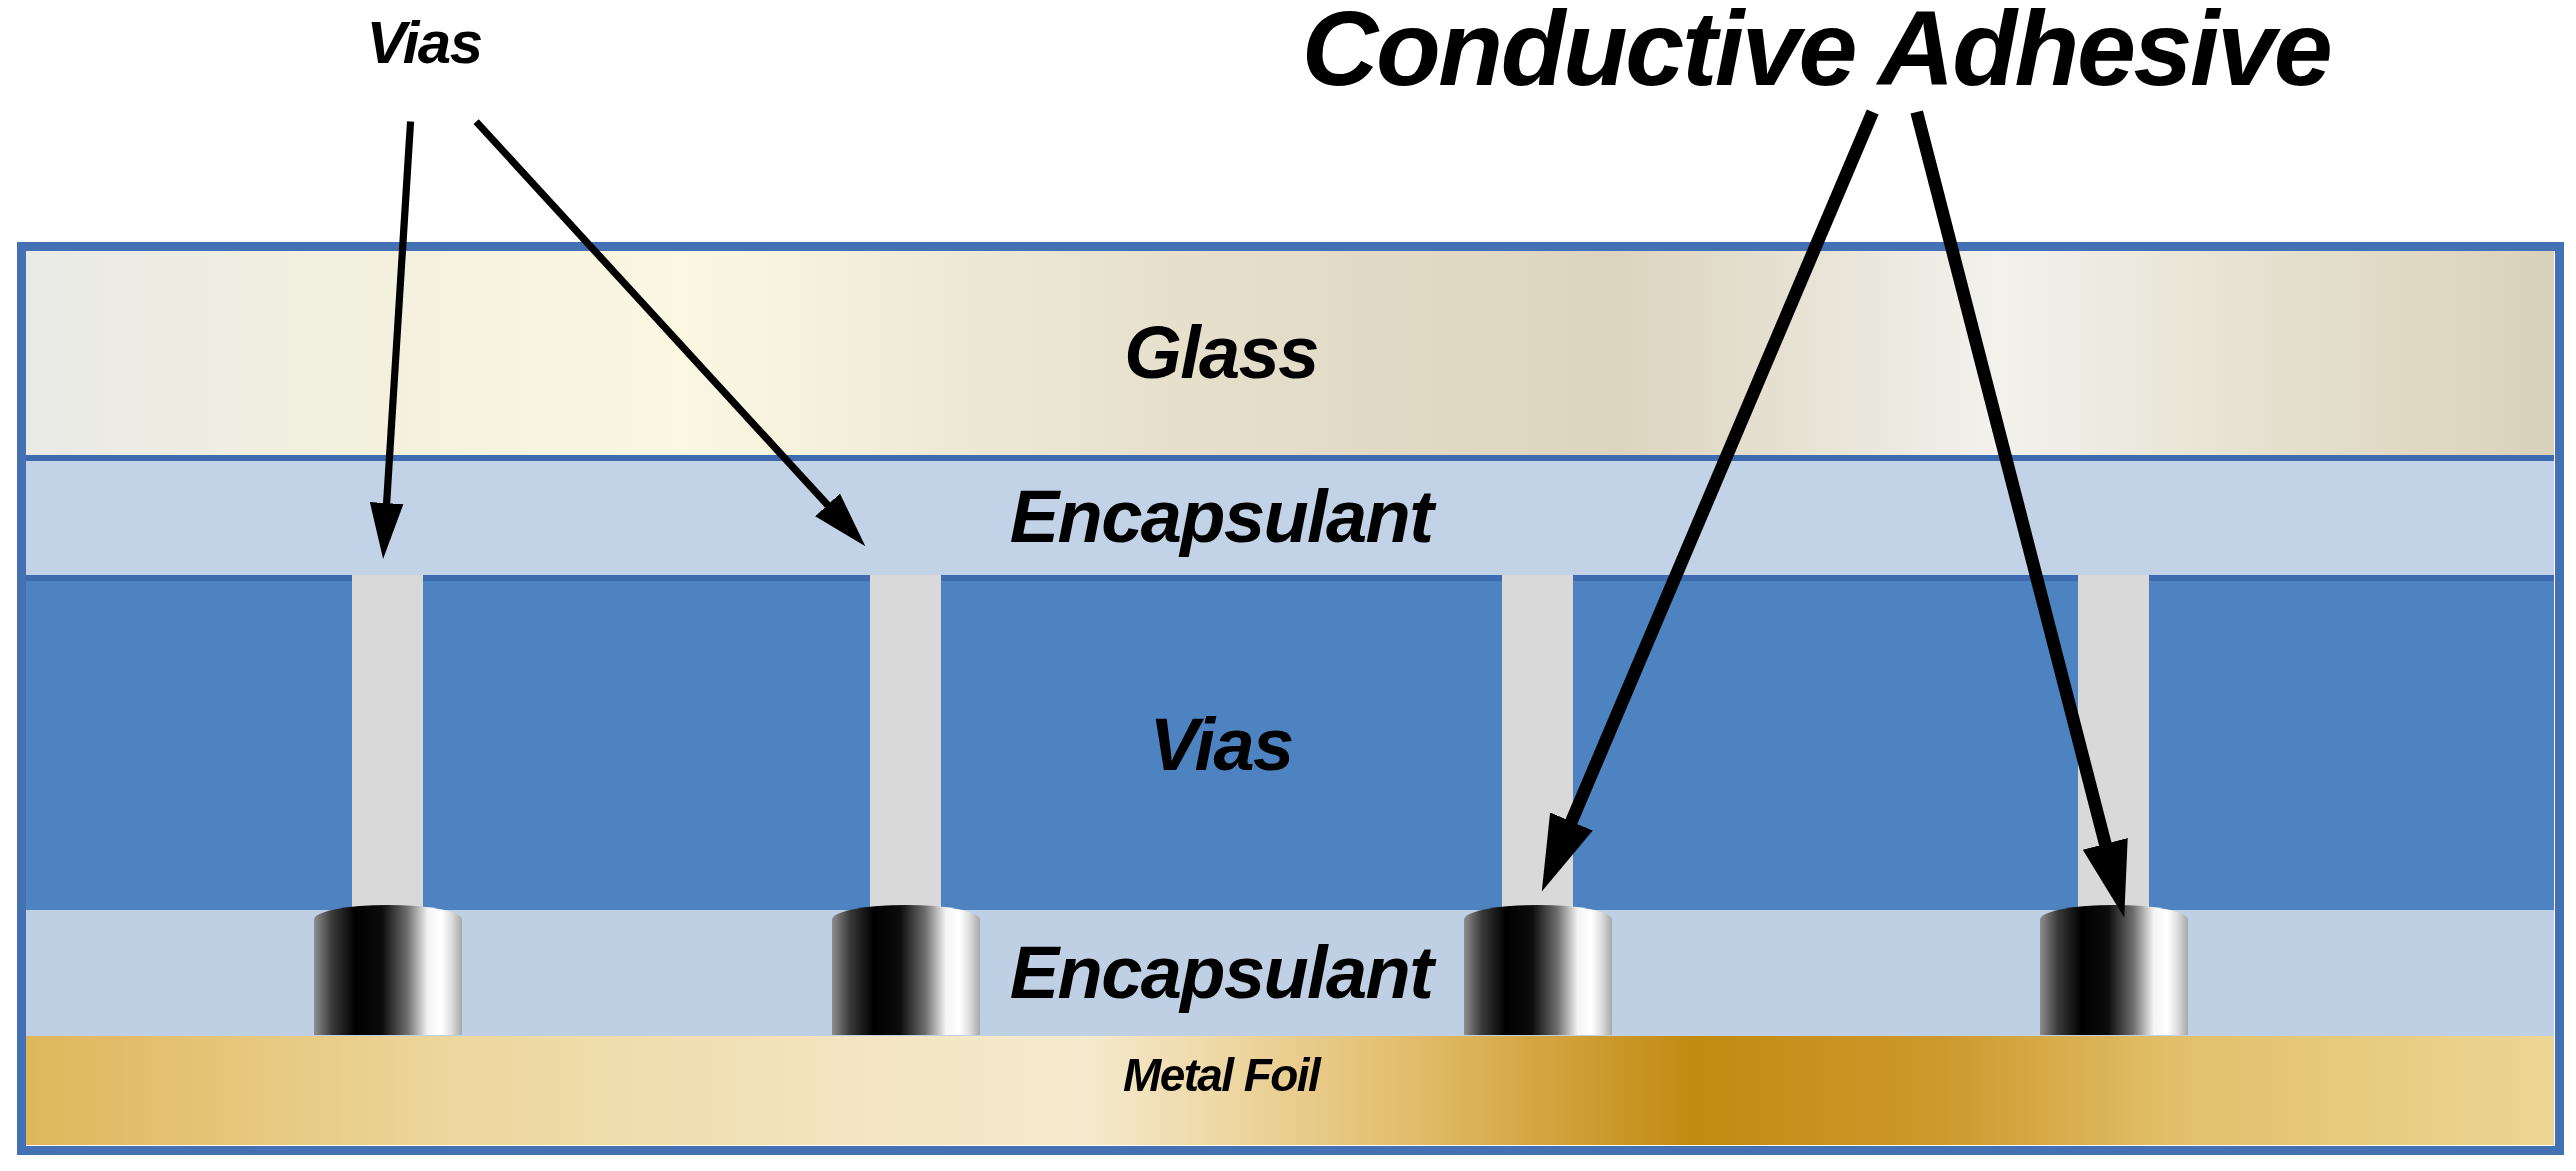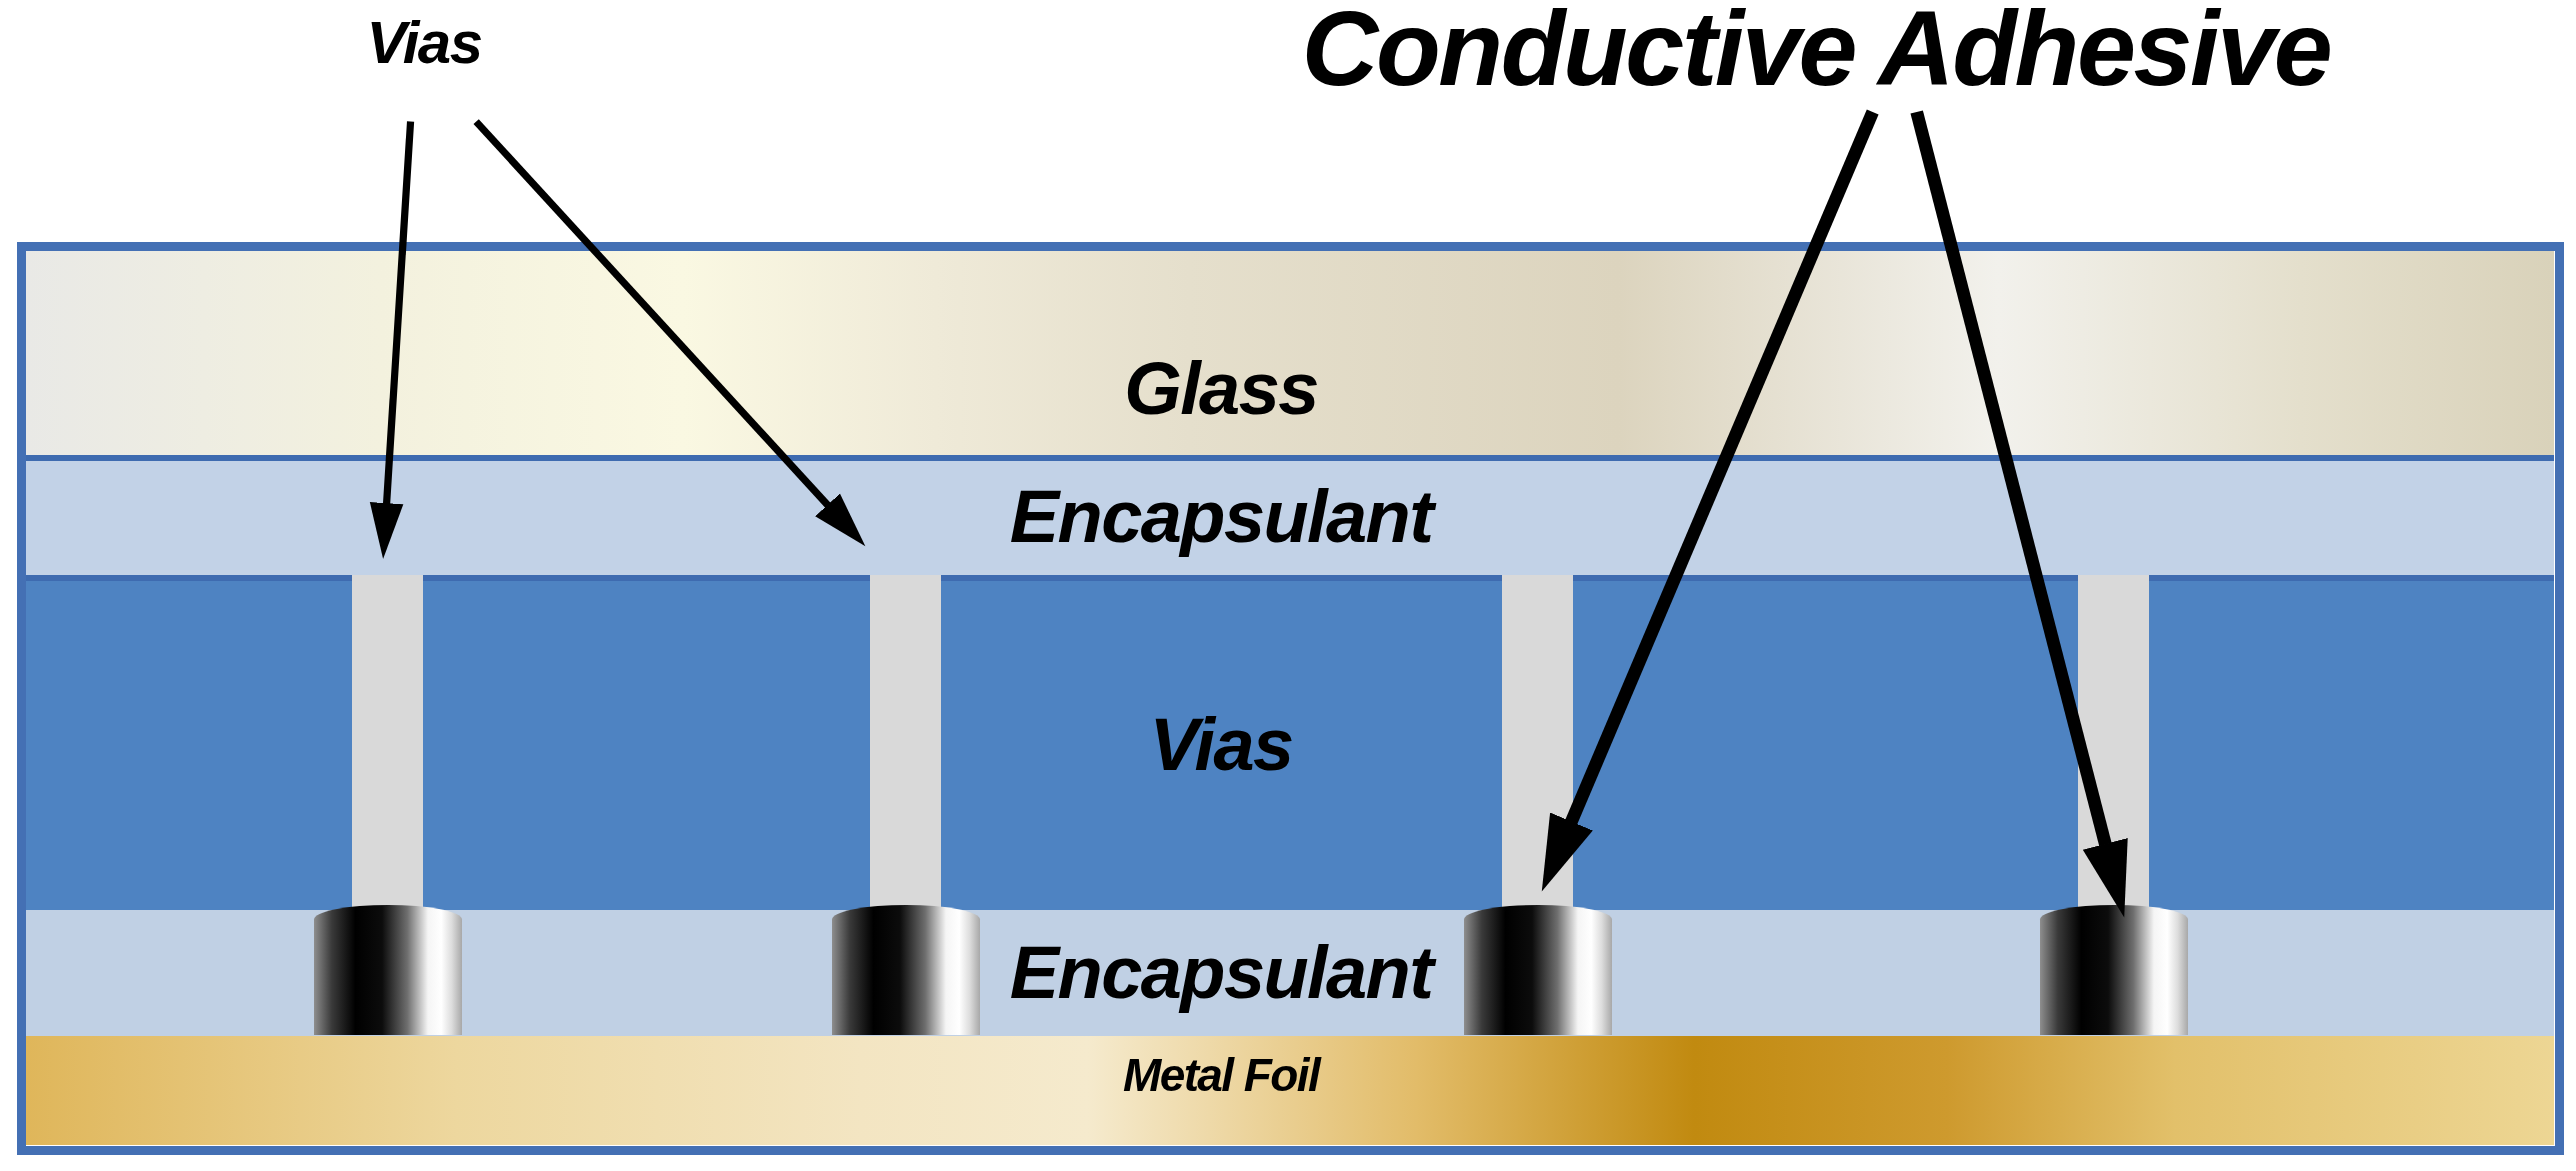--- a/index.html
+++ b/index.html
@@ -38,21 +38,21 @@
   .adhesive{
     position:absolute;top:654px;height:130px;width:148px;
     border-radius:50% 50% 0 0 / 14.4px 14.4px 0 0;
     background:linear-gradient(90deg,#8E8E8E 0%,#3A3A3A 12%,#000 28%,#0C0C0C 46%,#6E6E6E 63%,#F5F5F5 77%,#FFFFFF 86%,#DDDDDD 93%,#A8A8A8 100%);
   }
   .layer-label{
     position:absolute;left:1195px;transform:translate(-50%,-50%);
     font-style:italic;font-weight:bold;color:#000;white-space:nowrap;
     font-size:74px;line-height:1;letter-spacing:-1.6px;
   }
-  #label-glass{top:102px;margin-top:36px;}
+  #label-glass{top:102px;}
   #label-enc-top{top:266px;}
   #label-cell{top:494px;}
   #label-enc-bottom{top:722px;}
   #label-foil{top:824px;font-size:46px;}
 
   #arrows{position:absolute;left:0;top:0;pointer-events:none;}
 </style>
 </head>
 <body>
 

